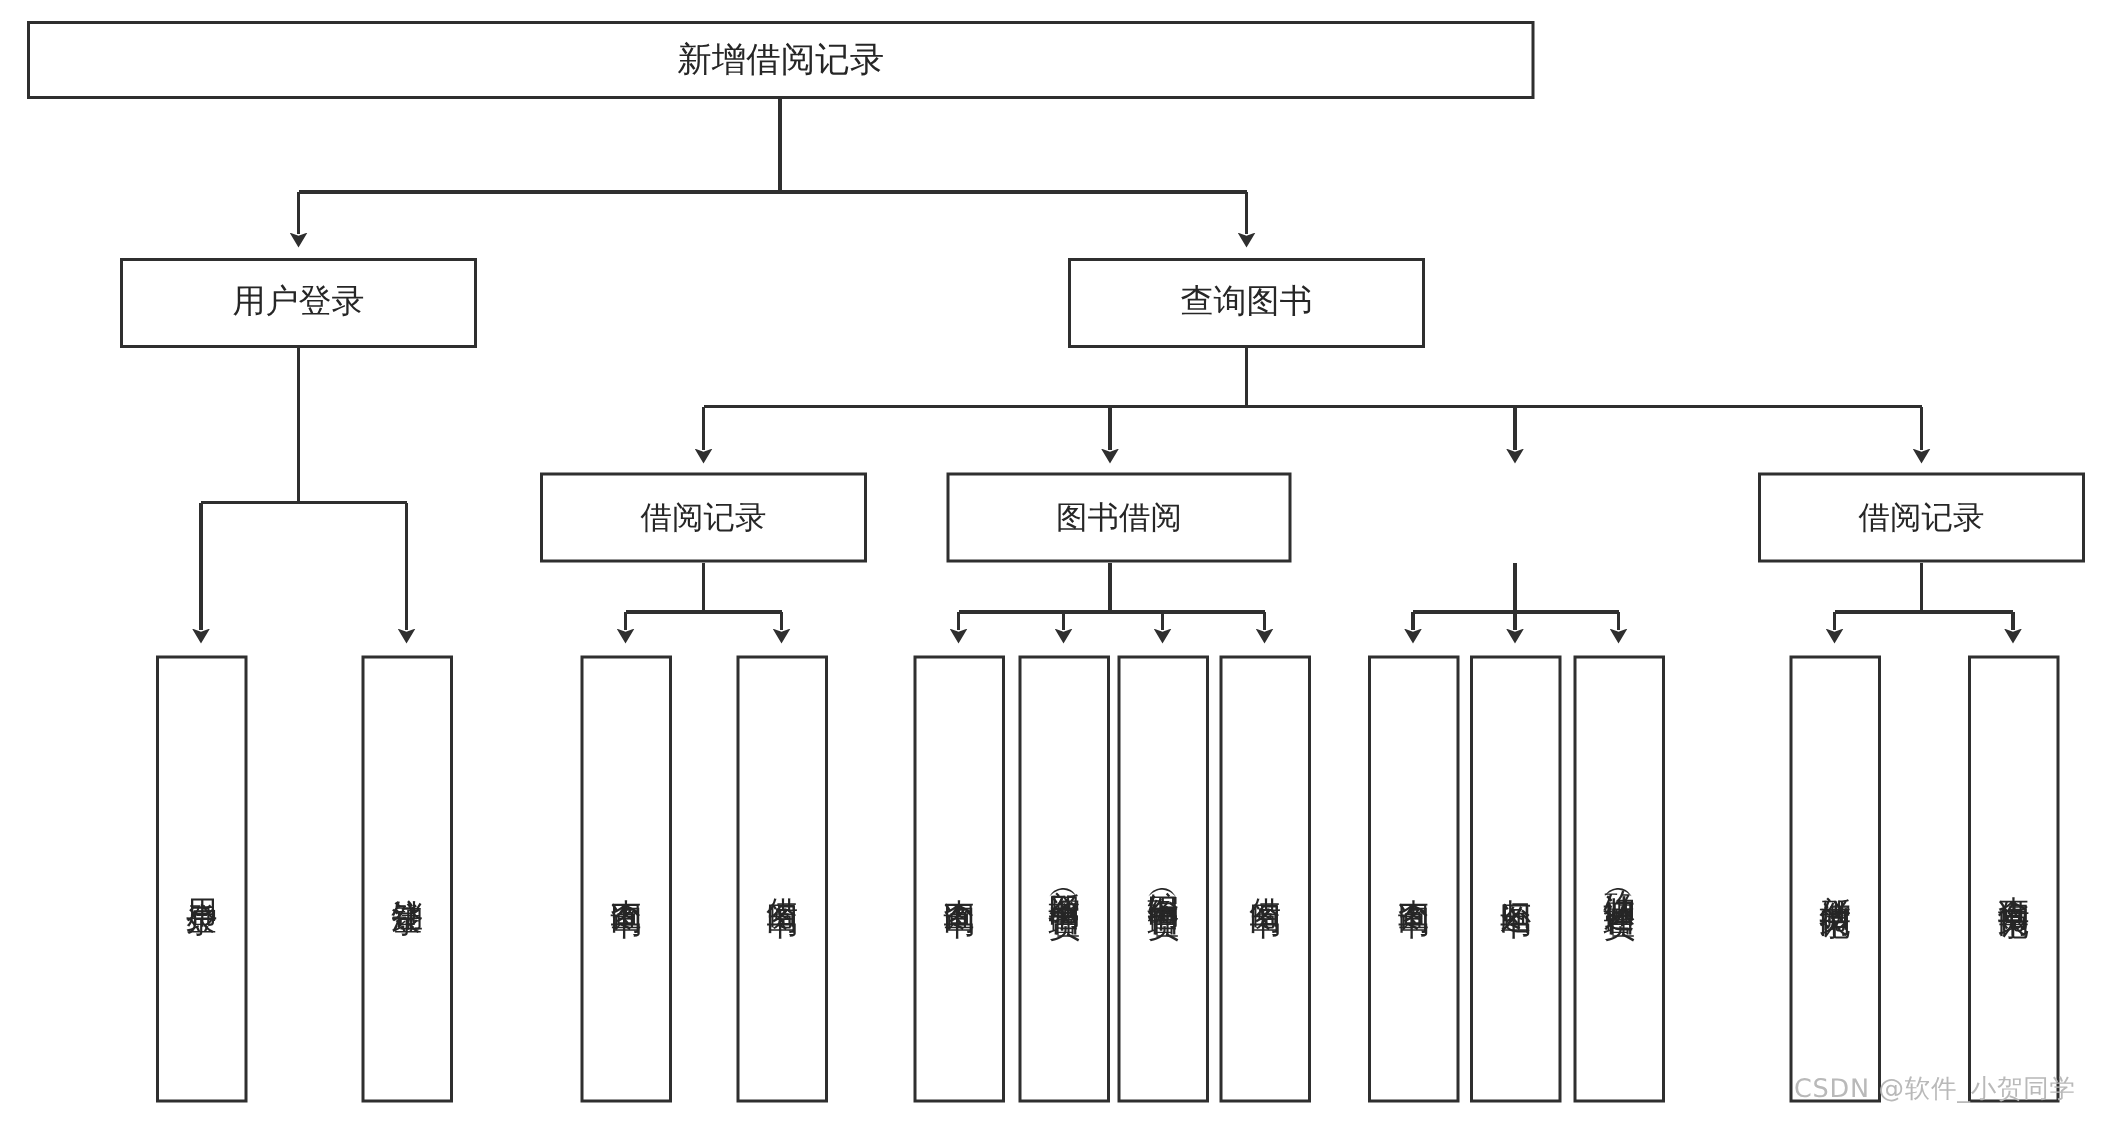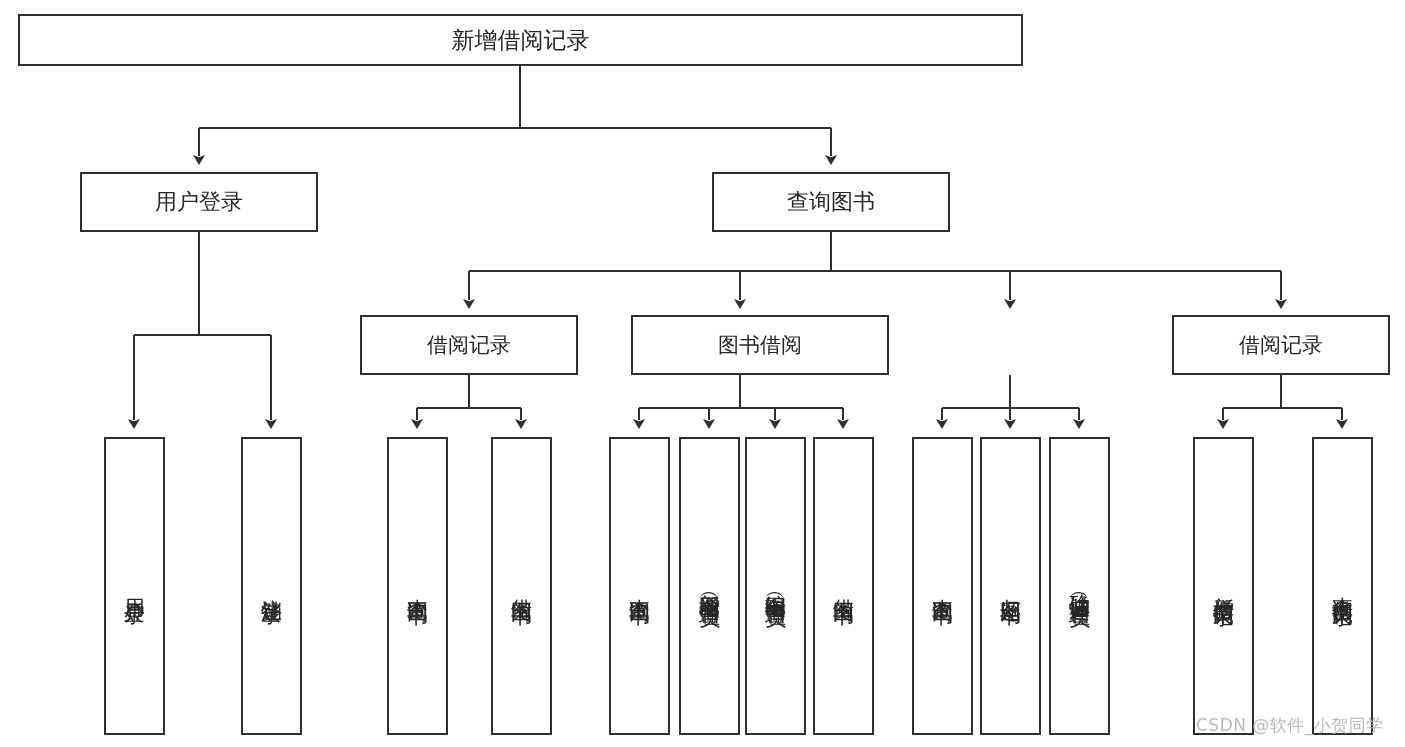--- a/index.html
+++ b/index.html
@@ -130,21 +130,21 @@
   <div class="node node-l2" style="left:80px; top:172px; width:238px; height:60px;">
     <span class="label">用户登录</span>
   </div>
   <div class="node node-l2" style="left:712px; top:172px; width:238px; height:60px;">
     <span class="label">查询图书</span>
   </div>
 
   <div class="node node-l3" style="left:360px; top:315px; width:218px; height:60px;">
     <span class="label">借阅记录</span>
   </div>
-  <div class="node node-l3" style="left:631px; top:315px; width:258px; height:60px;">
+  <div class="node node-l3" style="left:631px; top:315px; width:230px; height:60px;">
     <span class="label">图书借阅</span>
   </div>
   <div class="node node-l3" style="left:1172px; top:315px; width:218px; height:60px;">
     <span class="label">借阅记录</span>
   </div>
 
   <div class="node node-leaf" style="left:104px; top:437px; width:61px; height:298px;">
     <span class="label">用户登录</span>
   </div>
   <div class="node node-leaf" style="left:241px; top:437px; width:61px; height:298px;">

